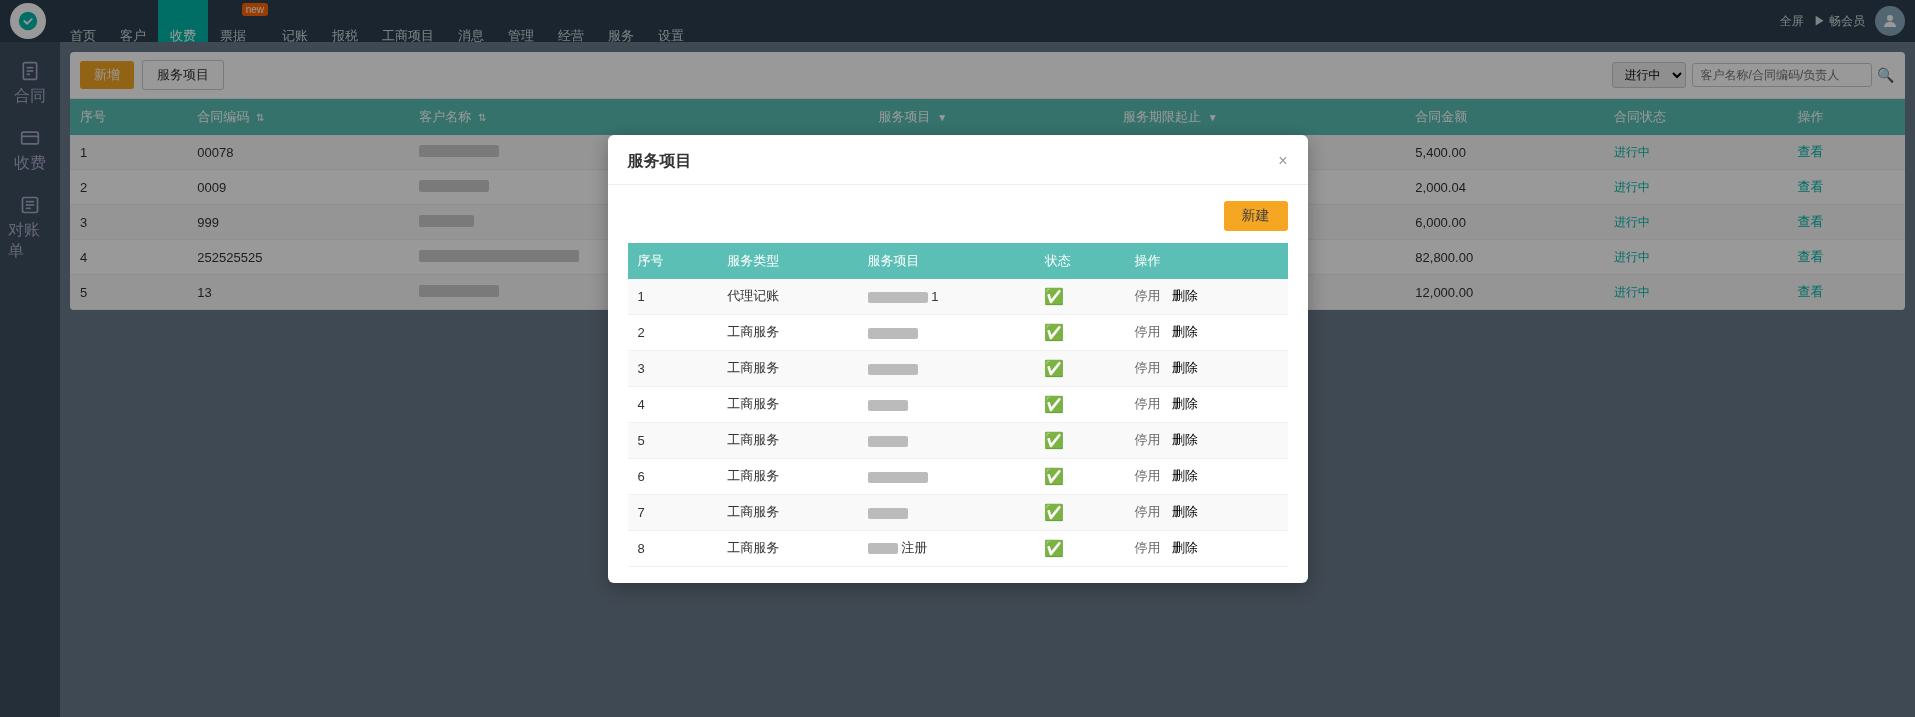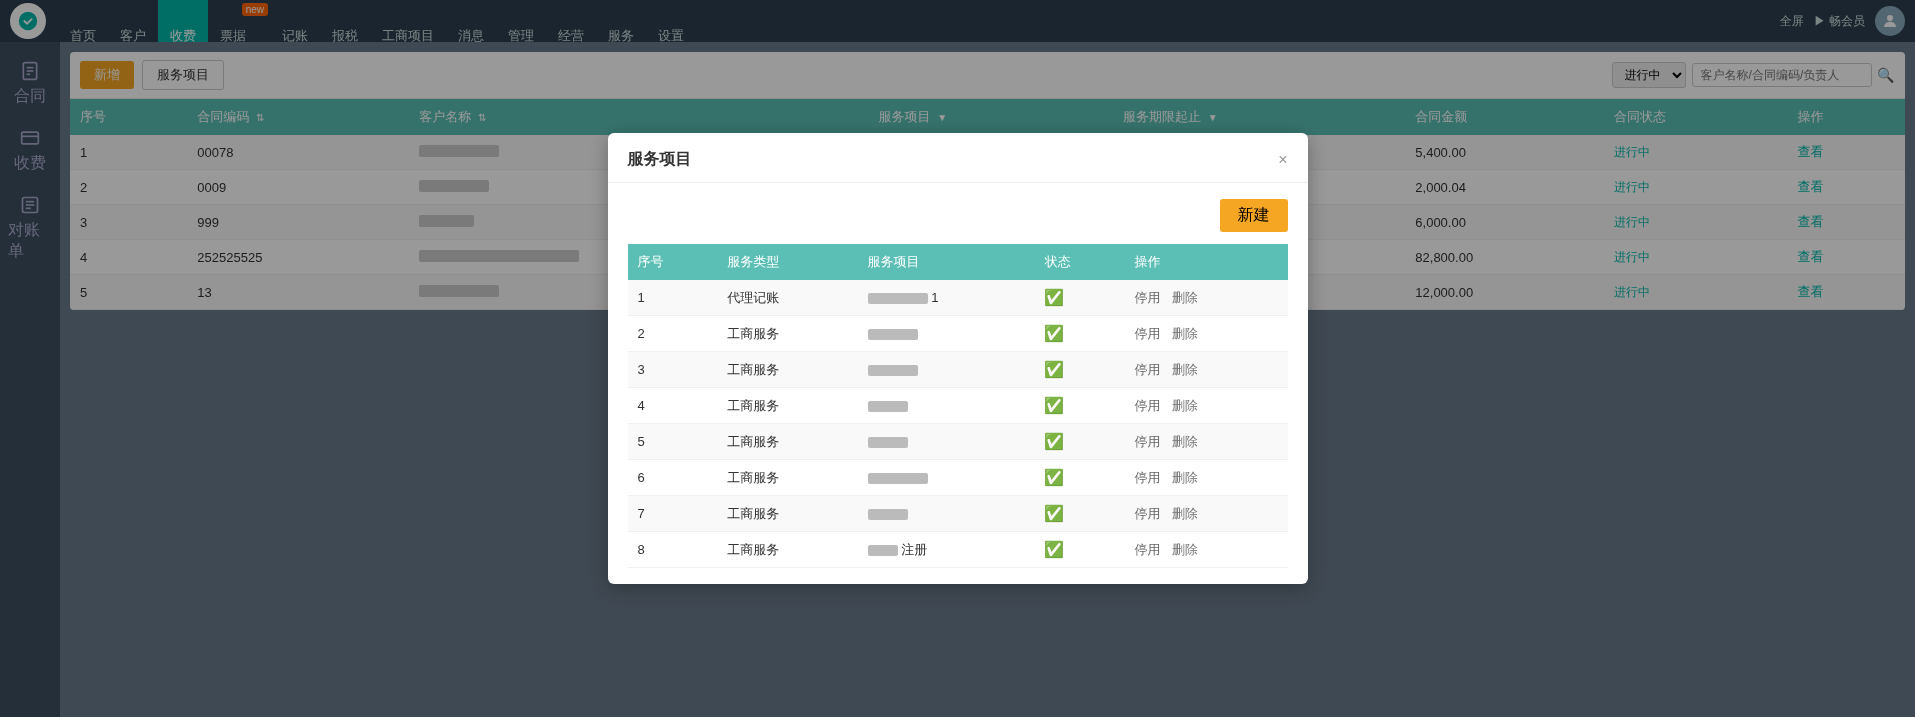--- a/index.html
+++ b/index.html
@@ -244,26 +244,26 @@
       overflow: auto;
       padding: 16px 20px;
     }
     .modal-toolbar {
       display: flex;
       justify-content: flex-end;
       margin-bottom: 12px;
     }
     .btn-modal-new {
       background: #f5a623;
-      color: #000000;
+      color: #404040;
       border: none;
       padding: 6px 18px;
       border-radius: 3px;
       cursor: pointer;
-      font-size: 16px;
+      font-size: 14px;
     }
 
     
     .modal-table {
       width: 100%;
       border-collapse: collapse;
     }
     .modal-table thead tr {
       background: #5bbfb5;
       color: #fff;
@@ -286,21 +286,21 @@
       color: #00b8a9;
       font-size: 16px;
     }
     .action-stop {
       color: #666;
       cursor: pointer;
       margin-right: 8px;
       font-family: Liberation Serif, serif;
     }
     .action-delete {
-      color: #737373;
+      color: #000000;
       cursor: pointer;
     }
     .scrollbar-area {
       overflow-y: auto;
       max-height: 340px;
     }
   </style>
 </head>
 <body>
 

